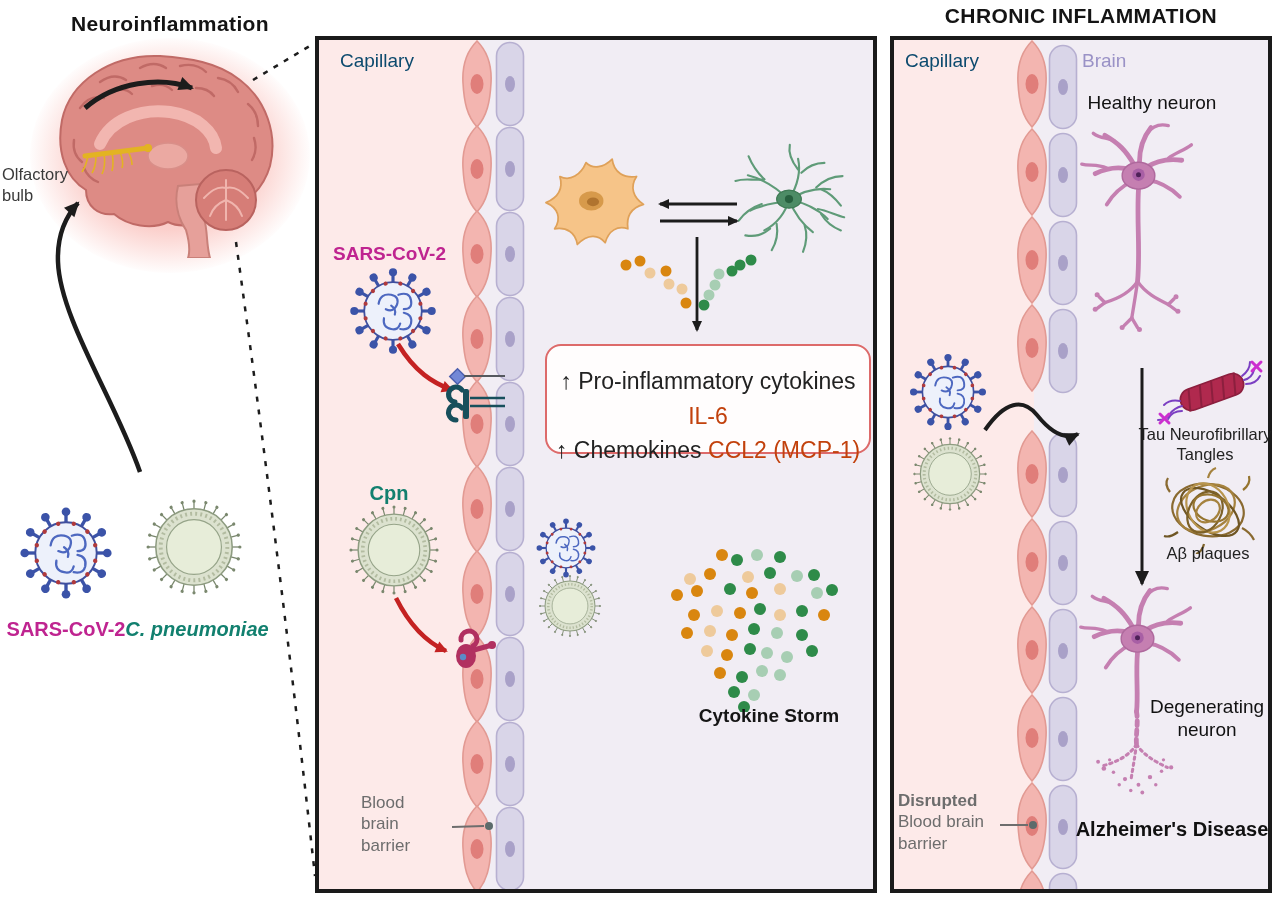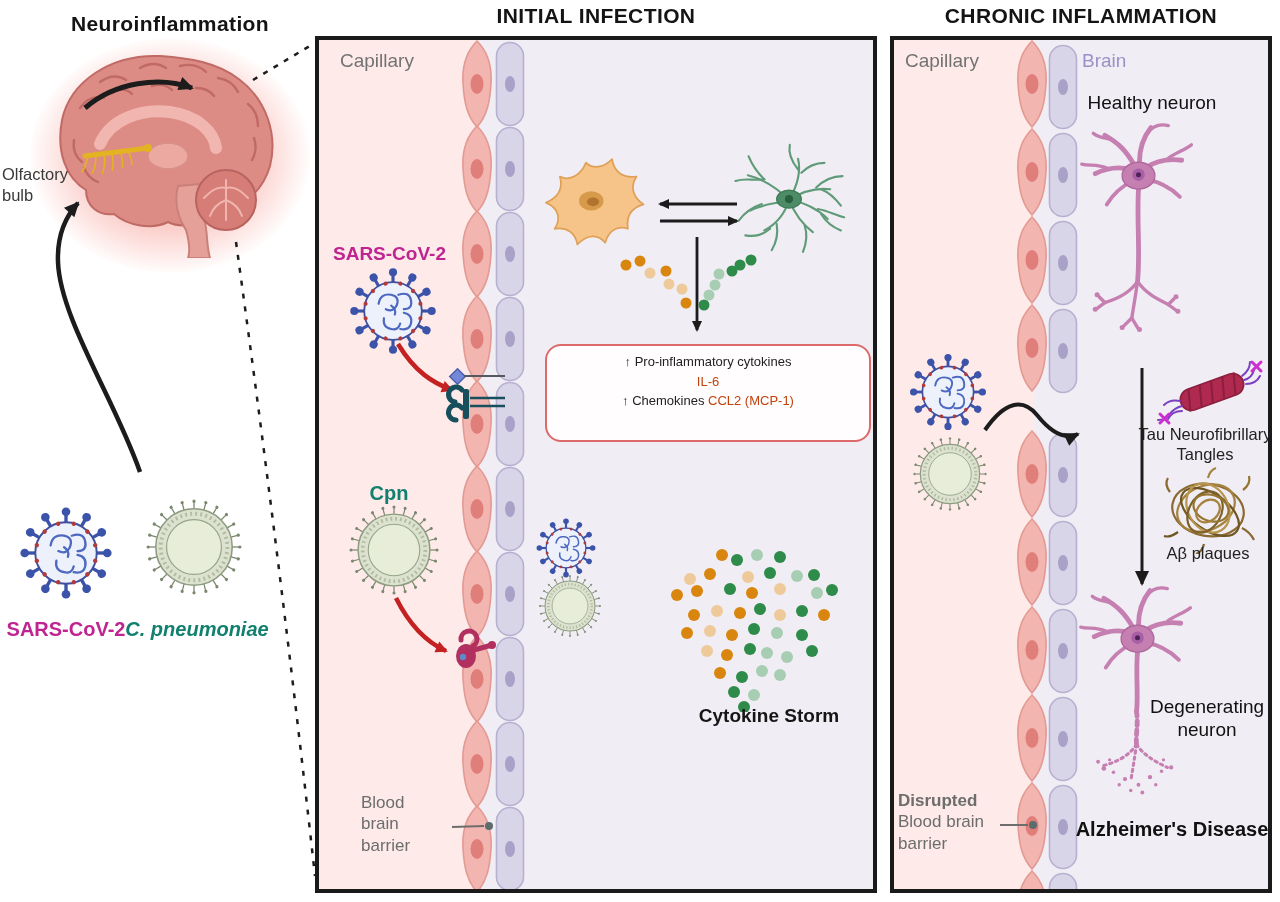--- a/index.html
+++ b/index.html
@@ -1,29 +1,29 @@
 <!DOCTYPE html>
 <html><head>
 <meta charset="utf-8">
 <style>
   html,body{margin:0;padding:0;background:#ffffff;}
   .canvas{position:relative;width:1280px;height:902px;background:#ffffff;overflow:hidden;
           font-family:"Liberation Sans","DejaVu Sans",sans-serif;color:#161616;}
   .abs{position:absolute;}
   .sec-title{font-size:21px;font-weight:600;letter-spacing:.4px;text-align:center;color:#141414;}
   .lbl{font-size:19px;}
-  .capillary{color:#737373;font-weight:500;}
+  .capillary{color:#0c4a6e;font-weight:500;}
   .brainlbl{color:#9a92c6;font-weight:500;}
   .magenta{color:#bf2490;font-weight:bold;font-size:19px;}
   .teal{color:#12806f;font-weight:bold;font-size:20px;}
   .graylbl{color:#6d6d6d;font-size:17px;line-height:1.25;text-align:left;}
   .panel{position:absolute;border:4px solid #1a1a1a;background:#f1edf4;box-sizing:border-box;}
   .pinkzone{position:absolute;left:0;top:0;bottom:0;background:#fdeae9;}
   .boxcyt{position:absolute;background:#fffdfd;border:2.5px solid #dd6a6a;border-radius:16px;
-          text-align:center;font-size:13px;line-height:1.5;padding-top:6px;color:#222;}
+          text-align:center;font-size:23px;line-height:1.5;padding-top:18px;color:#222;}
   .redtxt{color:#c2410c;}
   .bold{font-weight:bold;}
   .center{text-align:center;}
   svg{display:block;}
   .overlay{position:absolute;left:0;top:0;pointer-events:none;z-index:20;}
 </style>
 </head>
 <body>
 
 <div class="canvas">
@@ -416,21 +416,20 @@
   <svg class="abs" style="left:18px;top:505px;" width="96" height="96">
     <use href="#sym-sars" width="96" height="96"></use>
   </svg>
   <div class="abs magenta center" style="left:2px;top:618px;width:128px;font-size:20px;">SARS-CoV-2</div>
 
   <svg class="abs" style="left:145px;top:498px;" width="98" height="98">
     <use href="#sym-cpn" width="98" height="98"></use>
   </svg>
   <div class="abs teal center" style="left:122px;top:618px;width:150px;font-style:italic;">C. pneumoniae</div>
 
-  <div class="abs sec-title" style="left:315px;top:4px;width:562px;">INITIAL INFECTION</div>
 
   <div class="panel" style="left:315px;top:36px;width:562px;height:857px;">
     <div class="pinkzone" style="width:160px;"></div>
 
     <svg class="abs" style="left:140px;top:0;" width="70" height="849">
       <g>
         <use href="#sym-pinkcell" x="0" y="0" width="36" height="88"></use>
           <use href="#sym-pinkcell" x="0" y="85" width="36" height="88"></use>
         <use href="#sym-pinkcell" x="0" y="170" width="36" height="88"></use>
           <use href="#sym-pinkcell" x="0" y="255" width="36" height="88"></use>

